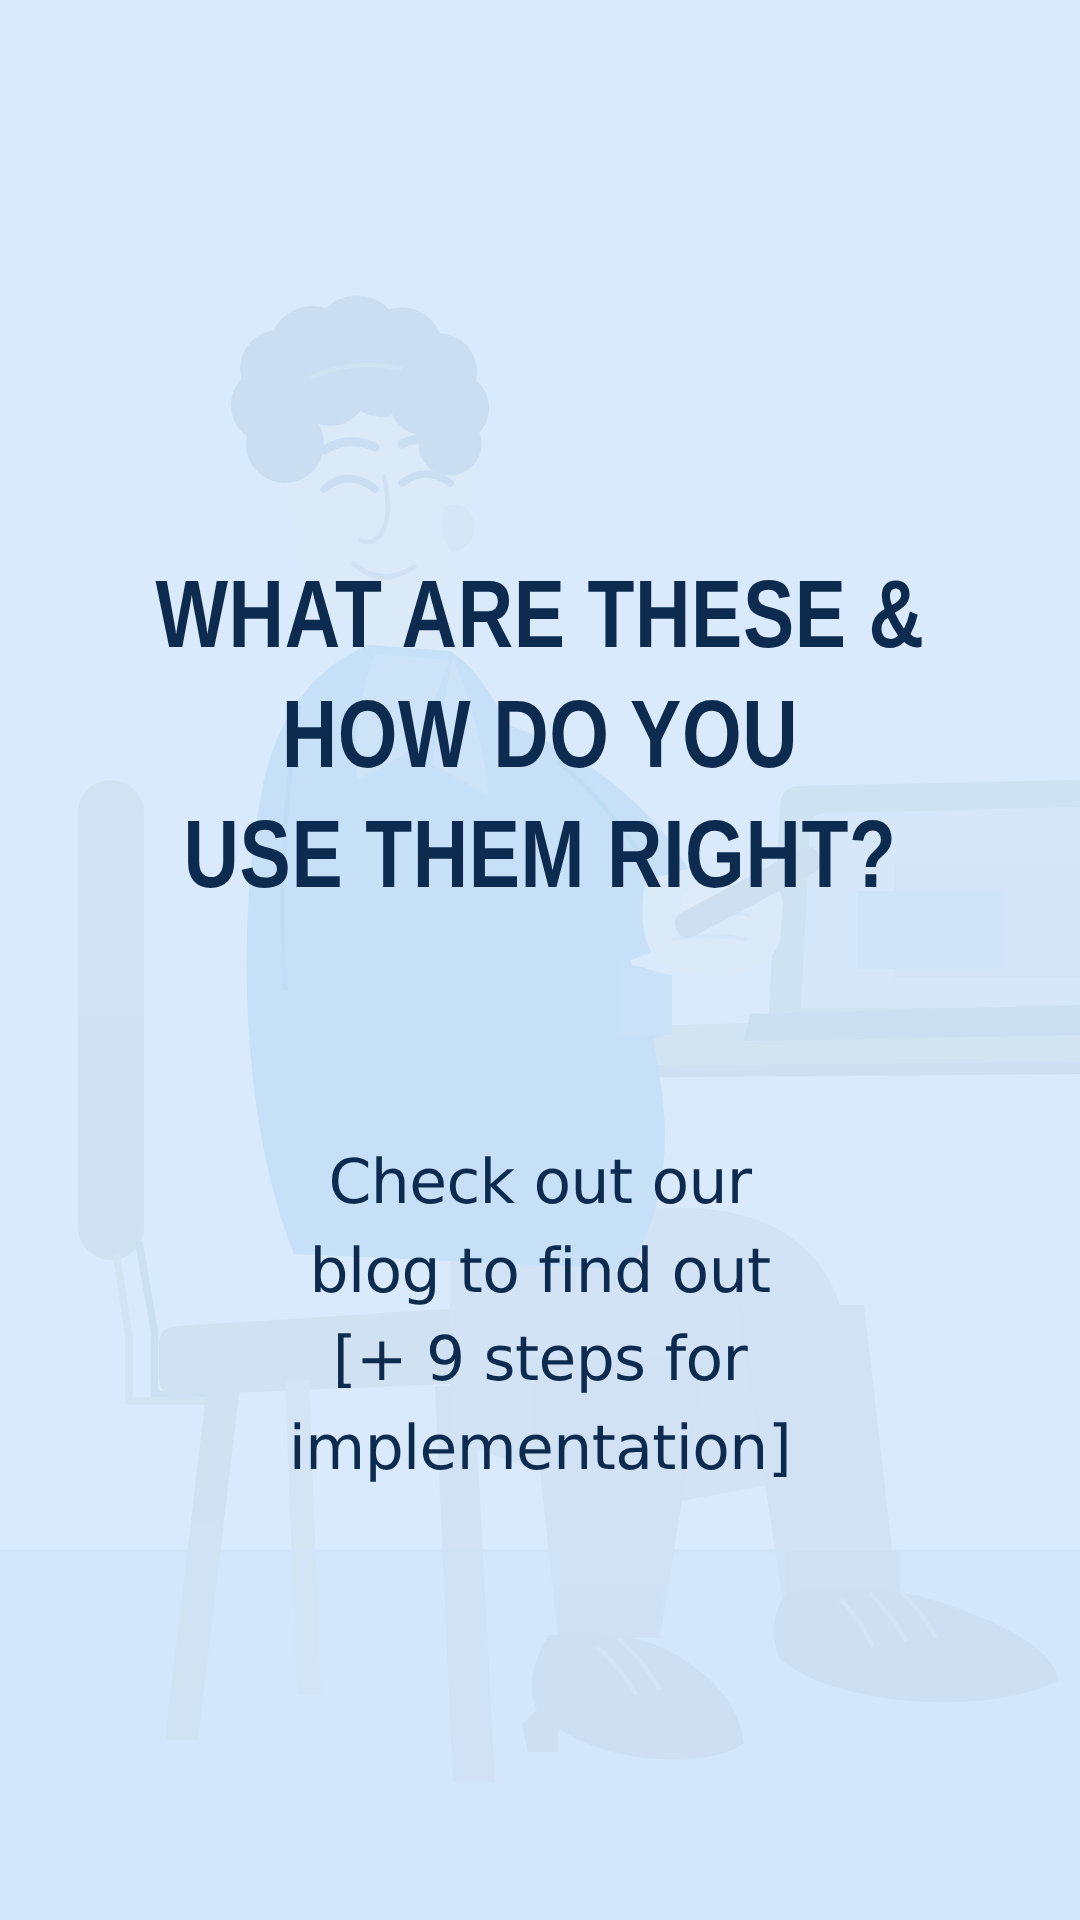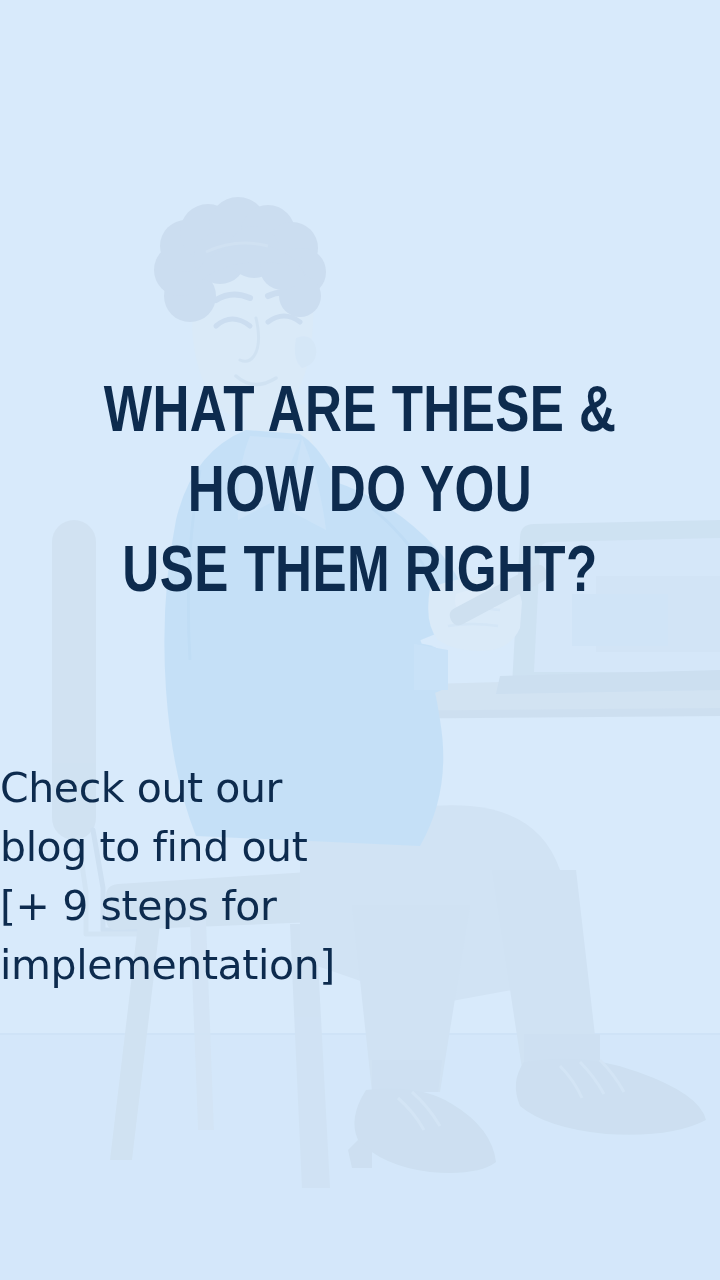--- a/index.html
+++ b/index.html
@@ -42,20 +42,21 @@
     text-transform: uppercase;
     transform: scaleX(0.80);
     transform-origin: center top;
     white-space: pre-line;
   }
   #subtext {
     position: absolute;
     top: 718px;
     left: 0;
     width: 720px;
+    text-align: center;
     color: #0d2b4e;
     font-family: "DejaVu Sans", sans-serif;
     font-weight: 400;
     font-size: 41px;
     line-height: 59px;
     letter-spacing: -0.4px;
     white-space: pre-line;
   }
 </style>
 </head>

